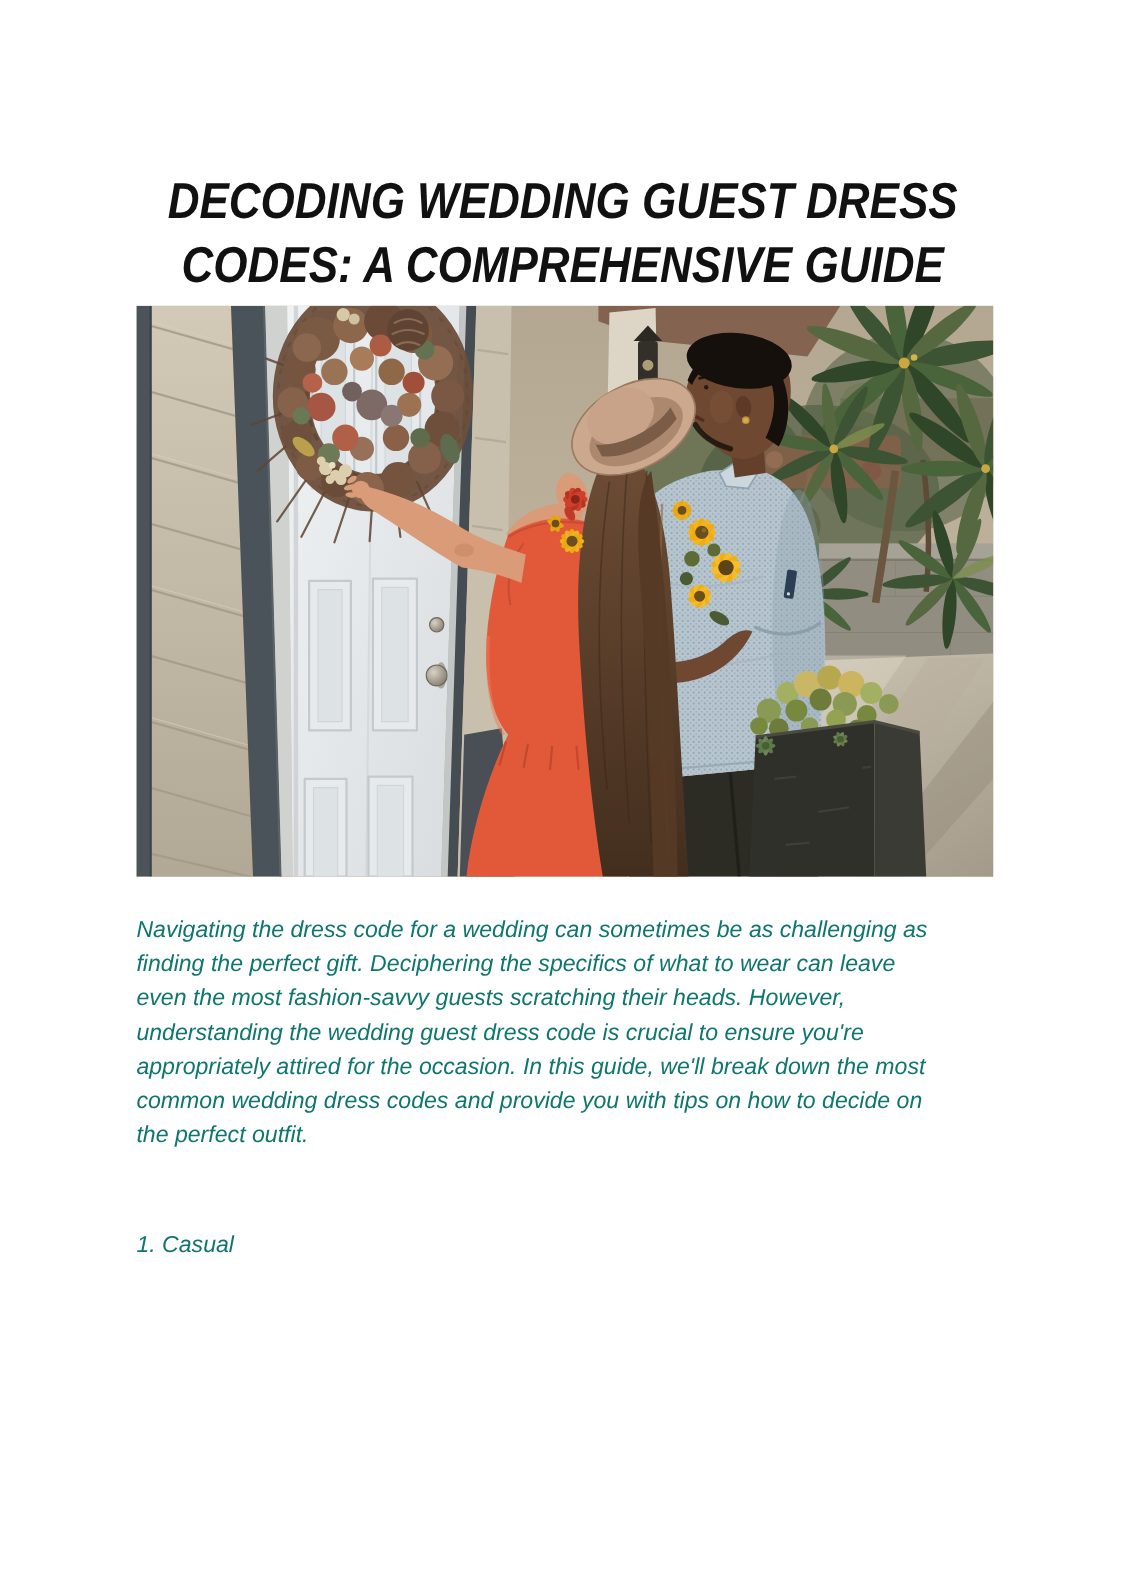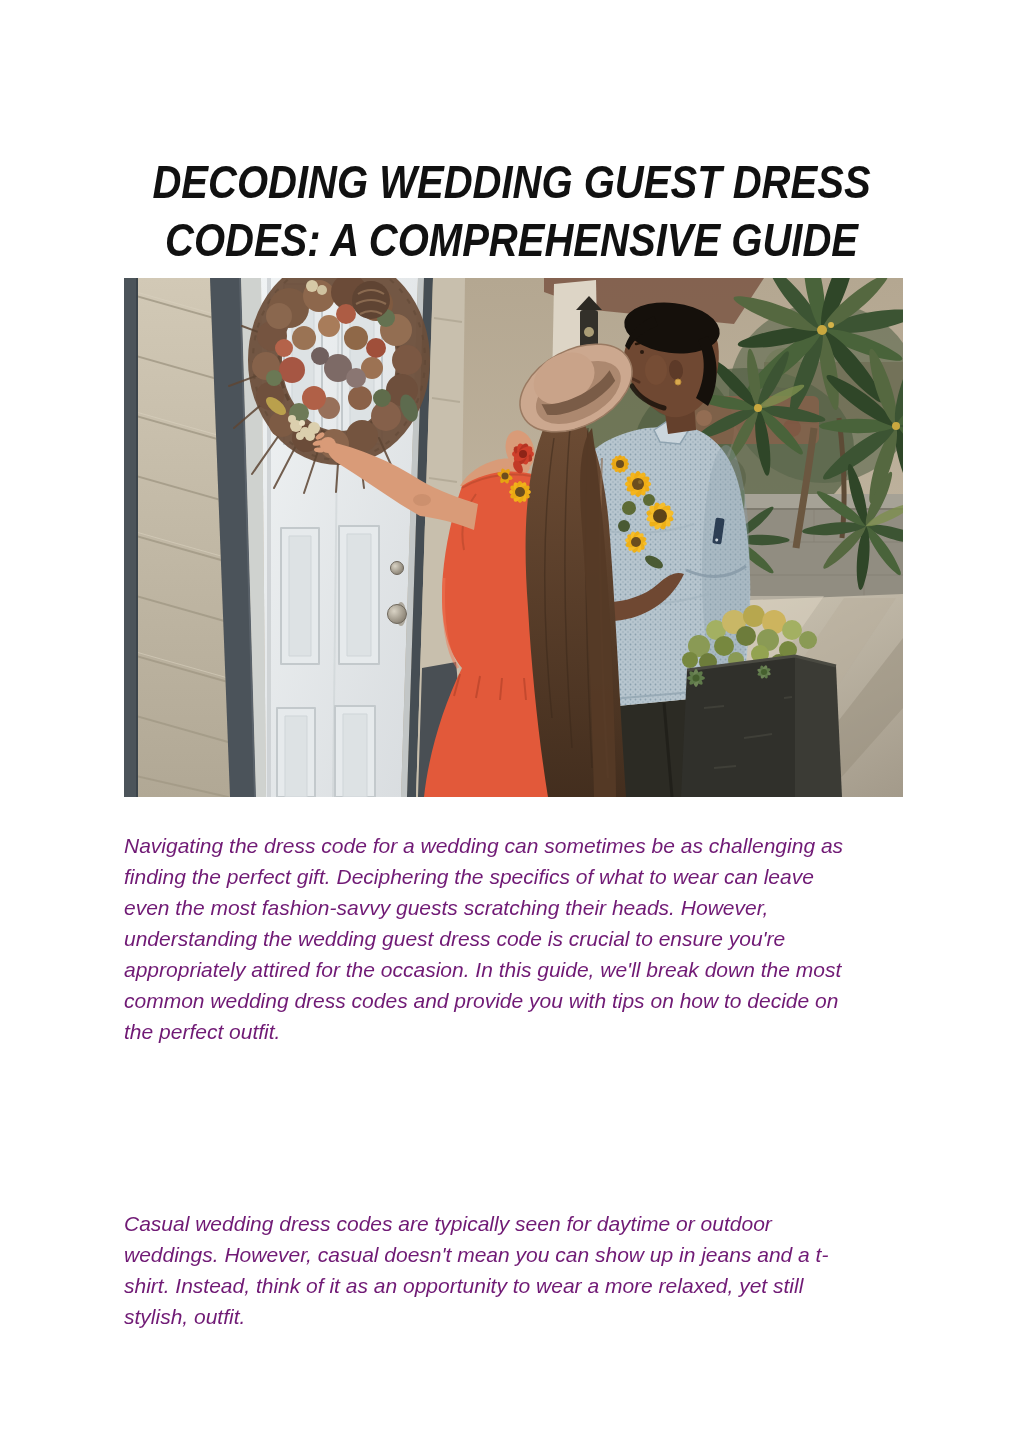--- a/index.html
+++ b/index.html
@@ -7,21 +7,21 @@
   .page{position:absolute;inset:0;background:#ffffff;overflow:hidden;font-style:italic;}
   .doc-title{
     position:absolute;top:122px;left:0;width:100%;
     text-align:center;font-weight:bold;font-size:46px;line-height:58px;
     white-space:pre-line;color:#111;transform:scaleX(.87);transform-origin:50% 50%;
   }
   .photo-frame{position:absolute;top:278px;left:124px;width:779px;height:519px;overflow:hidden;background:#b9ac96;}
   .photo-frame svg{display:block;}
   .para{
     position:absolute;left:124px;width:792px;
-    font-size:21px;line-height:31px;white-space:pre-line;color:#701a75;
+    font-size:21px;line-height:31px;white-space:pre-line;color:#0f766e;
   }
   .para.intro{top:809px;}
   .para.sec-head{top:1095px;}
   .para.sec-body{top:1187px;}
 </style>
 </head>
 <body>
 
 <div class="page">
 
@@ -482,19 +482,16 @@
   </figure>
 
   <p class="para intro">Navigating the dress code for a wedding can sometimes be as challenging as
 finding the perfect gift. Deciphering the specifics of what to wear can leave
 even the most fashion-savvy guests scratching their heads. However,
 understanding the wedding guest dress code is crucial to ensure you're
 appropriately attired for the occasion. In this guide, we'll break down the most
 common wedding dress codes and provide you with tips on how to decide on
 the perfect outfit.</p>
 
-
-  <p class="para sec-body">Casual wedding dress codes are typically seen for daytime or outdoor
-weddings. However, casual doesn't mean you can show up in jeans and a t-
-shirt. Instead, think of it as an opportunity to wear a more relaxed, yet still
-stylish, outfit.</p>
+  <p class="para sec-head">1. Casual</p>
+
 
 </div>
 
 </body></html>

